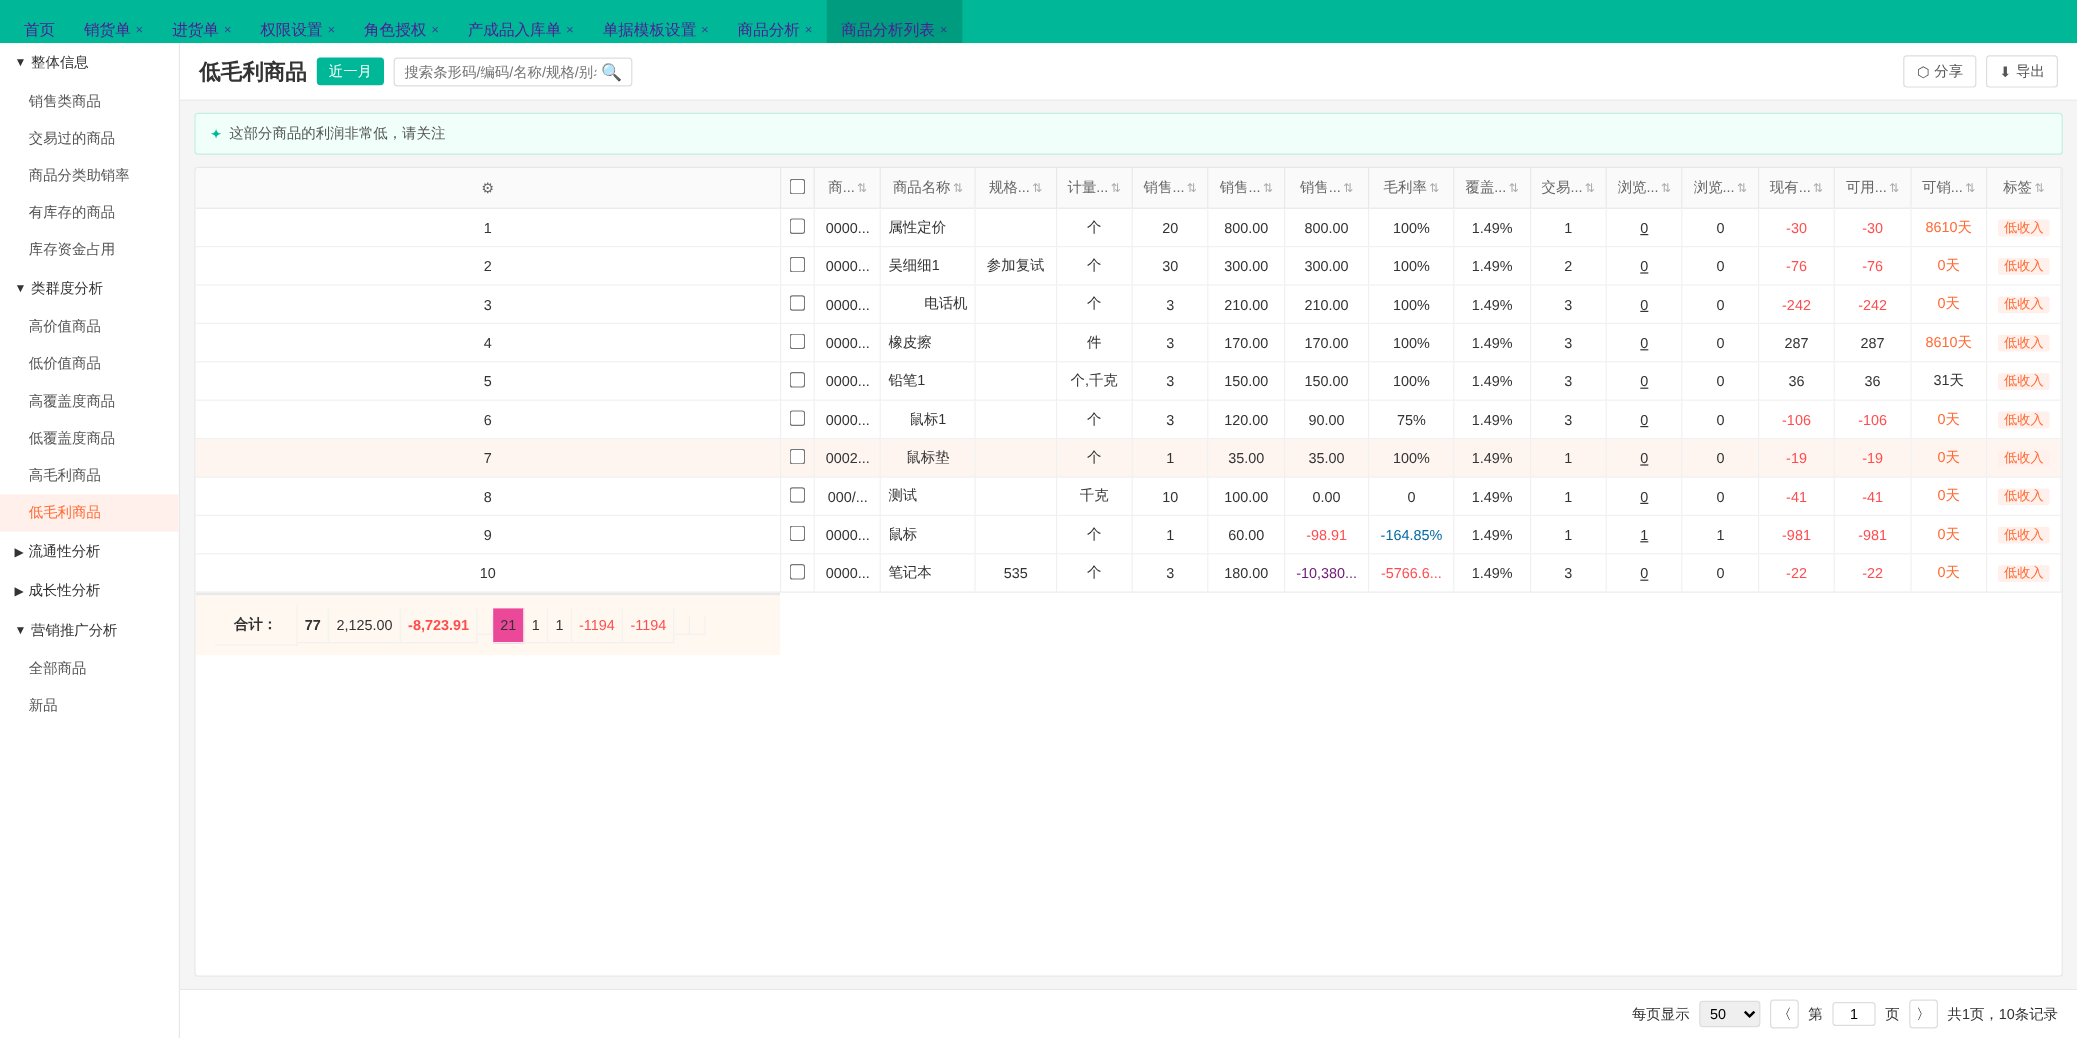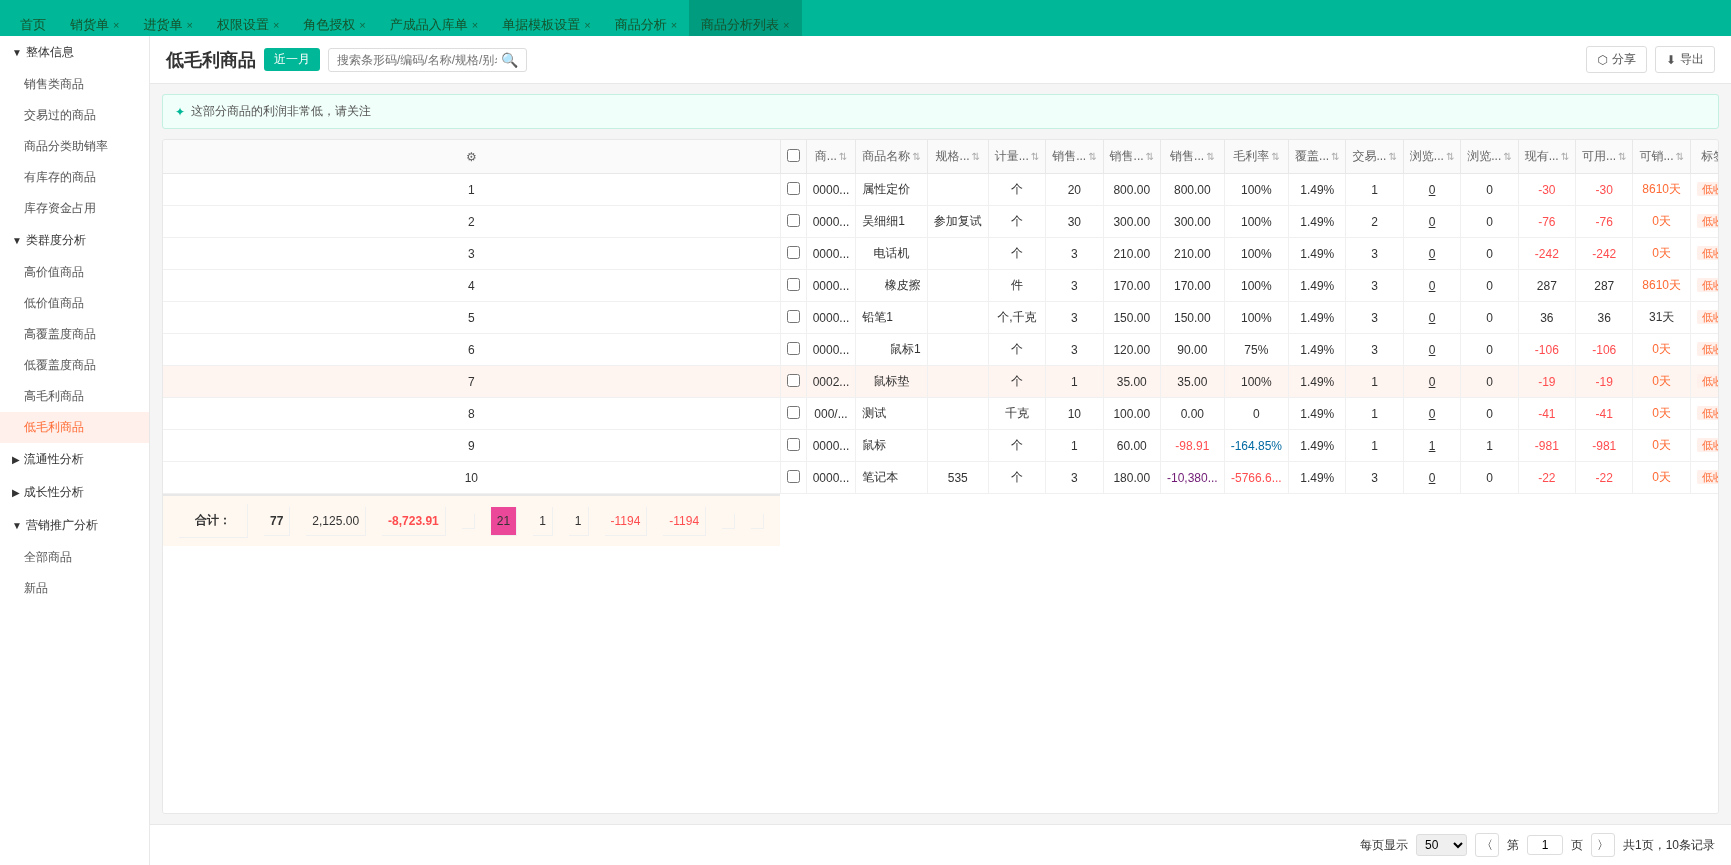--- a/index.html
+++ b/index.html
@@ -7,21 +7,21 @@
 
     
     .top-nav {
       background: #00b897;
       display: flex;
       align-items: center;
       height: 36px;
       padding: 0 8px;
     }
     .nav-item {
-      color: #14532d;
+      color: #4c1d95;
       padding: 0 12px;
       height: 52px;
       display: flex;
       align-items: center;
       cursor: pointer;
       font-size: 13px;
       white-space: nowrap;
       margin-top: 13px;
     }
     .nav-item.active { background: rgba(0,0,0,0.15); padding-left: 12px; }
@@ -181,21 +181,20 @@
       font-size: 11px;
     }
 
     
     .table-footer {
       display: flex;
       align-items: center;
       padding: 8px 16px;
       background: #fff8f0;
       border-top: 2px solid #e8e8e8;
-      gap: 16px;
     }
 
     
     .pagination-bar {
       display: flex;
       align-items: center;
       justify-content: flex-end;
       padding: 8px 16px;
       background: #fff;
       border-top: 1px solid #e8e8e8;
@@ -421,41 +420,41 @@
     <td>0</td>
     <td style="color:#ff4d4f;">-76</td>
     <td style="color:#ff4d4f;">-76</td>
     <td style="color:#ff6b35;">0天</td>
     <td><span class="tag-low-income">低收入</span></td>
   </tr>
             <tr>
     <td>3</td>
     <td><input type="checkbox" style=""></td>
     <td>0000...</td>
-    <td style="text-align:center;">电话机</td>
+    <td style="text-align:right;">电话机</td>
     <td></td>
     <td>个</td>
     <td>3</td>
     <td>210.00</td>
     <td style="">210.00</td>
     <td style="">100%</td>
     <td>1.49%</td>
     <td>3</td>
     <td><span class="underline-link">0</span></td>
     <td>0</td>
     <td style="color:#ff4d4f;">-242</td>
     <td style="color:#ff4d4f;">-242</td>
     <td style="color:#ff6b35;">0天</td>
     <td><span class="tag-low-income">低收入</span></td>
   </tr>
             <tr>
     <td>4</td>
     <td><input type="checkbox" style=""></td>
     <td>0000...</td>
-    <td style="text-align:right;">橡皮擦</td>
+    <td style="text-align:left;">橡皮擦</td>
     <td></td>
     <td>件</td>
     <td>3</td>
     <td>170.00</td>
     <td style="">170.00</td>
     <td style="">100%</td>
     <td>1.49%</td>
     <td>3</td>
     <td><span class="underline-link">0</span></td>
     <td>0</td>
@@ -481,21 +480,21 @@
     <td>0</td>
     <td style="">36</td>
     <td style="">36</td>
     <td style="">31天</td>
     <td><span class="tag-low-income">低收入</span></td>
   </tr>
             <tr>
     <td>6</td>
     <td><input type="checkbox" style=""></td>
     <td>0000...</td>
-    <td style="text-align:right;">鼠标1</td>
+    <td style="text-align:center;">鼠标1</td>
     <td></td>
     <td>个</td>
     <td>3</td>
     <td>120.00</td>
     <td style="">90.00</td>
     <td style="">75%</td>
     <td>1.49%</td>
     <td>3</td>
     <td><span class="underline-link">0</span></td>
     <td>0</td>

